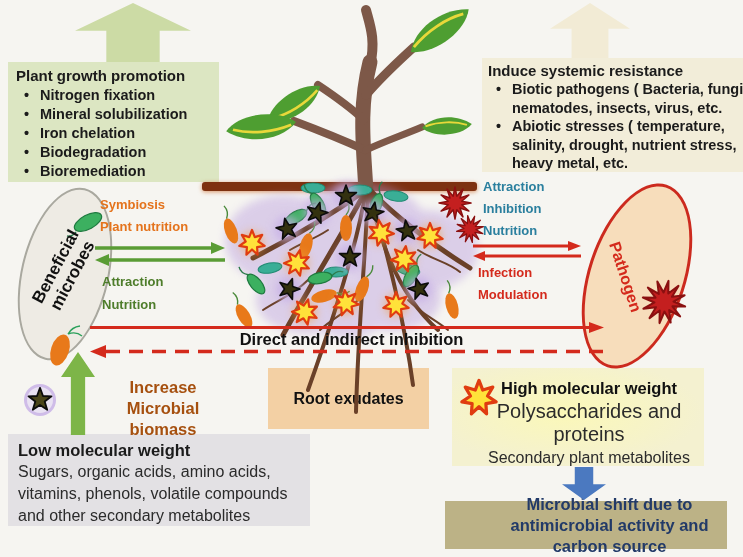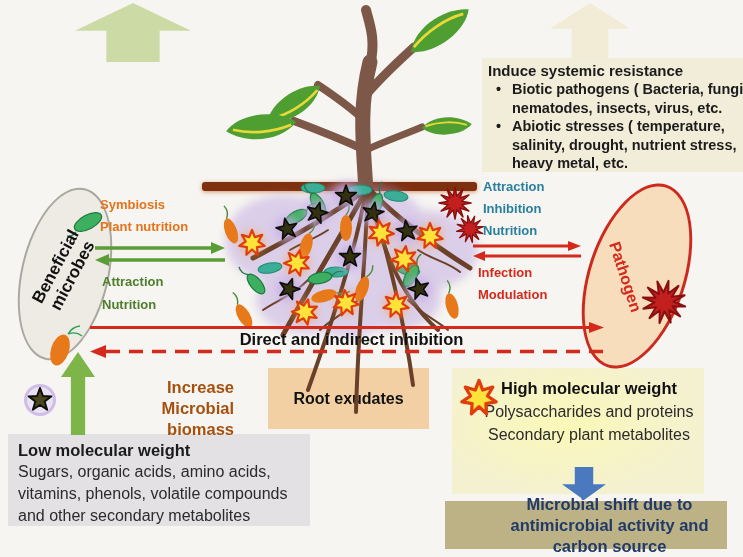--- a/index.html
+++ b/index.html
@@ -23,20 +23,30 @@
   .rotlabel{text-align:center;font-weight:bold;z-index:6;}
   svg{display:block;}
 </style>
 </head>
 <body>
 
 <div id="canvas">
 
   <div class="abs arrow-up" style="left:75px;top:3px;width:116px;height:59px;background:var(--green-big-arrow);"></div>
 
+  <div class="abs infobox" style="left:8px;top:62px;width:211px;height:120px;background:var(--green-box);">
+    <div class="title">Plant growth promotion</div>
+    <ul>
+      <li>Nitrogen fixation</li>
+      <li>Mineral solubilization</li>
+      <li>Iron chelation</li>
+      <li>Biodegradation</li>
+      <li>Bioremediation</li>
+    </ul>
+  </div>
 
   <div class="abs arrow-up" style="left:550px;top:3px;width:80px;height:55px;background:var(--beige-arrow);"></div>
 
   <div class="abs infobox" style="left:458px;top:58px;width:272px;height:114px;background:var(--beige-box);padding:3px 6px;margin-left:24px;">
     <div class="title" style="line-height:19px;">Induce systemic resistance</div>
     <ul>
       <li style="white-space:normal;line-height:18.5px;">Biotic pathogens ( Bacteria, fungi, nematodes, insects, virus, etc.</li>
       <li style="white-space:normal;line-height:18.5px;">Abiotic stresses ( temperature, salinity, drought, nutrient stress, heavy metal, etc.</li>
     </ul>
   </div>
@@ -210,45 +220,45 @@
     <line x1="0" y1="6.5" x2="500" y2="6.5" stroke="#d42a1c" stroke-width="2.8"></line>
     <polygon points="499,1 514,6.5 499,12" fill="#d42a1c"></polygon>
   </svg>
   <div class="abs" style="left:234px;top:330px;width:235px;text-align:center;font-weight:bold;font-size:16.5px;color:#111;z-index:5;">Direct and indirect inhibition</div>
   <svg class="abs" style="left:90px;top:345px;z-index:4;" width="520" height="13" viewBox="0 0 520 13">
     <line x1="16" y1="6.5" x2="520" y2="6.5" stroke="#d42a1c" stroke-width="3.5" stroke-dasharray="14 9"></line>
     <polygon points="16,0 0,6.5 16,13" fill="#d42a1c"></polygon>
   </svg>
 
   <div class="abs arrow-up-narrow" style="left:61px;top:352px;width:34px;height:83px;background:var(--small-green-arrow);z-index:3;"></div>
-  <div class="abs" style="left:92px;top:377px;width:142px;text-align:right;font-weight:bold;font-size:16.5px;line-height:21px;color:var(--brown);z-index:5;">
+  <div class="abs" style="left:92px;top:377px;width:142px;text-align:center;font-weight:bold;font-size:16.5px;line-height:21px;color:var(--brown);z-index:5;">
     <div>Increase</div>
     <div>Microbial biomass</div>
   </div>
   <svg class="abs" style="left:17px;top:377px;z-index:3;" width="46" height="46" viewBox="-23 -23 46 46">
     <circle r="16" fill="#c6aee6" opacity="0.8"></circle>
     <circle r="13" fill="#e9e2f2"></circle>
     <polygon points="0,-12.1 3,-4 11.5,-3.7 4.7,1.5 7.2,9.8 0,5 -7.2,9.8 -4.7,1.5 -11.5,-3.7 -3,-4" fill="#4a451a" stroke="#0c0c0c" stroke-width="1.8" stroke-linejoin="round"></polygon>
   </svg>
 
   <div class="abs infobox" style="left:8px;top:434px;width:302px;height:92px;background:var(--gray-box);padding:5px 10px;">
     <div style="font-weight:bold;font-size:16.5px;line-height:22px;">Low molecular weight</div>
     <div style="font-size:16px;line-height:22px;color:#2b2b2b;">Sugars, organic acids, amino acids, vitamins, phenols, volatile compounds and other secondary metabolites</div>
   </div>
 
   <div class="abs" style="left:268px;top:368px;width:161px;height:61px;background:var(--peach-box);
               display:flex;align-items:center;justify-content:center;">
     <span style="font-weight:bold;font-size:16px;color:#111;">Root exudates</span>
   </div>
 
-  <div class="abs" style="left:452px;top:368px;width:252px;height:126px;box-sizing:border-box;
+  <div class="abs" style="left:452px;top:368px;width:252px;height:98px;box-sizing:border-box;
               background:radial-gradient(ellipse at 45% 45%, #fbf8b8 0%, var(--yellow-box) 70%);
               padding:8px 4px 4px 26px;text-align:center;">
     <div style="font-weight:bold;font-size:16.5px;line-height:24px;color:#111;">High molecular weight</div>
-    <div style="font-size:16px;line-height:23px;color:#2b2b2b;">Polysaccharides and proteins</div>
+    <div style="font-size:20px;line-height:23px;color:#2b2b2b;">Polysaccharides and proteins</div>
     <div style="font-size:16px;line-height:23px;color:#2b2b2b;">Secondary plant metabolites</div>
   </div>
   <svg class="abs" style="left:458px;top:377px;z-index:3;" width="42" height="42" viewBox="-21 -21 42 42">
     <polygon points="0,-13 2.8,-5.9 10.2,-8.1 6.3,-1.5 12.7,2.9 5.1,4.1 5.6,11.7 0,6.5 -5.6,11.7 -5.1,4.1 -12.7,2.9 -6.3,-1.5 -10.2,-8.1 -2.8,-5.9" fill="#ffe23a" stroke="#e03c10" stroke-width="2.4" transform="scale(1.35)" stroke-linejoin="round"></polygon>
   </svg>
 
   <div class="abs arrow-down" style="left:562px;top:467px;width:44px;height:33px;background:var(--blue-arrow);z-index:3;"></div>
 
   <div class="abs" style="left:445px;top:501px;width:282px;height:48px;background:var(--olive-box);
               display:flex;align-items:center;justify-content:center;text-align:center;">

